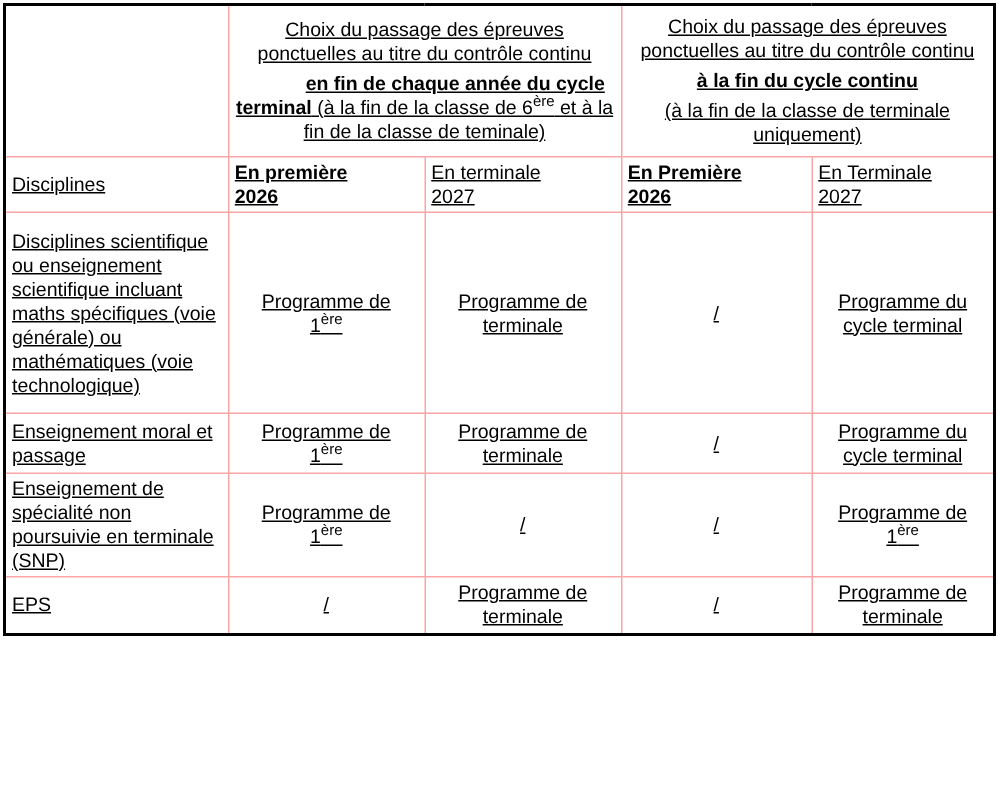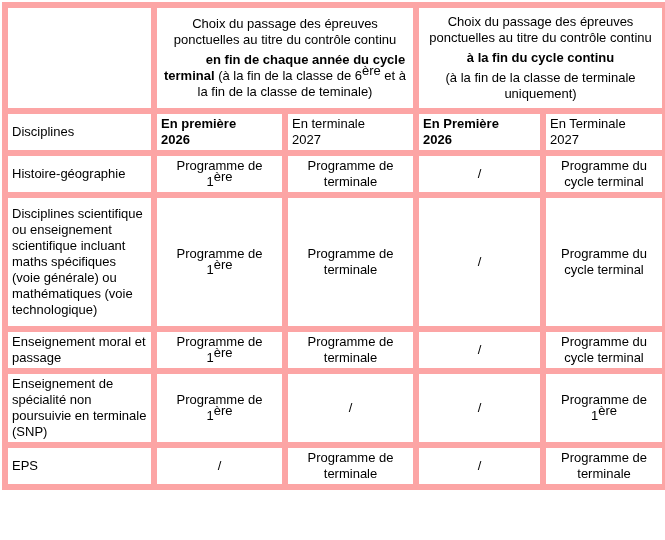--- a/index.html
+++ b/index.html
@@ -14,34 +14,35 @@
   .wrap {
     padding: 2px;
   }
   table.grid {
     border-collapse: collapse;
     table-layout: fixed;
     width: 660px;
     border: 2px solid #000000;
   }
   table.grid td {
-    border: 6px solid #fca5a5;
+    border: 1px solid #fca5a5;
     font-size: 13px;
     line-height: 16px;
     padding: 2px 4px;
     vertical-align: middle;
     word-wrap: break-word;
+    text-decoration: underline;
   }
   .ctr { text-align: center; }
   .lbl { text-align: left; }
   .bold { font-weight: bold; }
   .hdr p { margin: 4px 0; }
   .hdr { text-align: center; }
   sup {
-    font-size: 13px;
+    font-size: 10px;
     vertical-align: super;
     line-height: 0;
     text-align: center;
   }
   b { font-weight: bold; margin-left: 41px; }
 </style>
 </head>
 <body>
 
 <div class="wrap">
@@ -81,27 +82,20 @@
       <td class="lbl bold">
         <span>En Première</span><br>
         <span>2026</span>
       </td>
       <td class="lbl">
         <span>En Terminale</span><br>
         <span>2027</span>
       </td>
     </tr>
 
-    <tr style="height:36px">
-      <td class="lbl">Histoire-géographie</td>
-      <td class="ctr"><span>Programme de</span><br><span>1</span><sup>ère</sup></td>
-      <td class="ctr">Programme de terminale</td>
-      <td class="ctr">/</td>
-      <td class="ctr">Programme du cycle terminal</td>
-    </tr>
     <tr style="height:134px">
       <td class="lbl">Disciplines scientifique ou enseignement scientifique incluant maths spécifiques (voie générale) ou mathématiques (voie technologique)</td>
       <td class="ctr"><span>Programme de</span><br><span>1</span><sup>ère</sup></td>
       <td class="ctr">Programme de terminale</td>
       <td class="ctr">/</td>
       <td class="ctr">Programme du cycle terminal</td>
     </tr>
     <tr style="height:40px">
       <td class="lbl">Enseignement moral et passage</td>
       <td class="ctr"><span>Programme de</span><br><span>1</span><sup>ère</sup></td>

